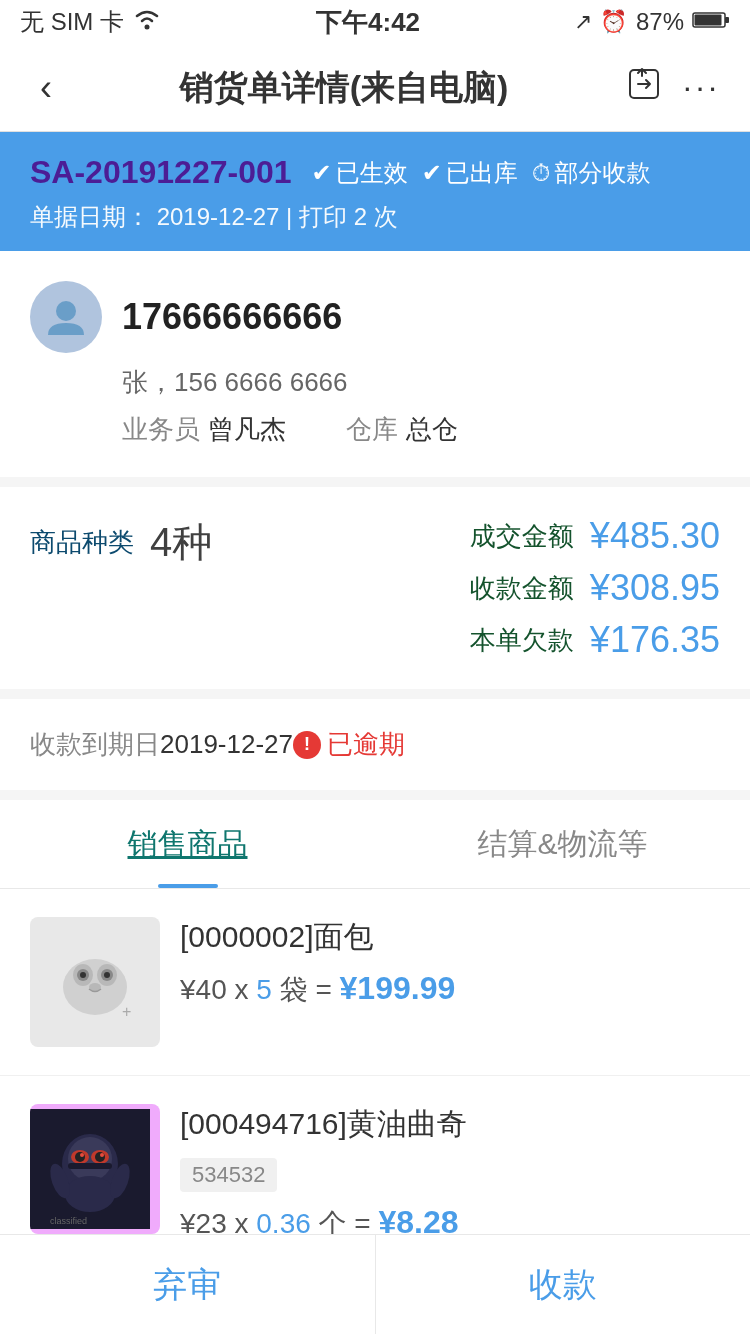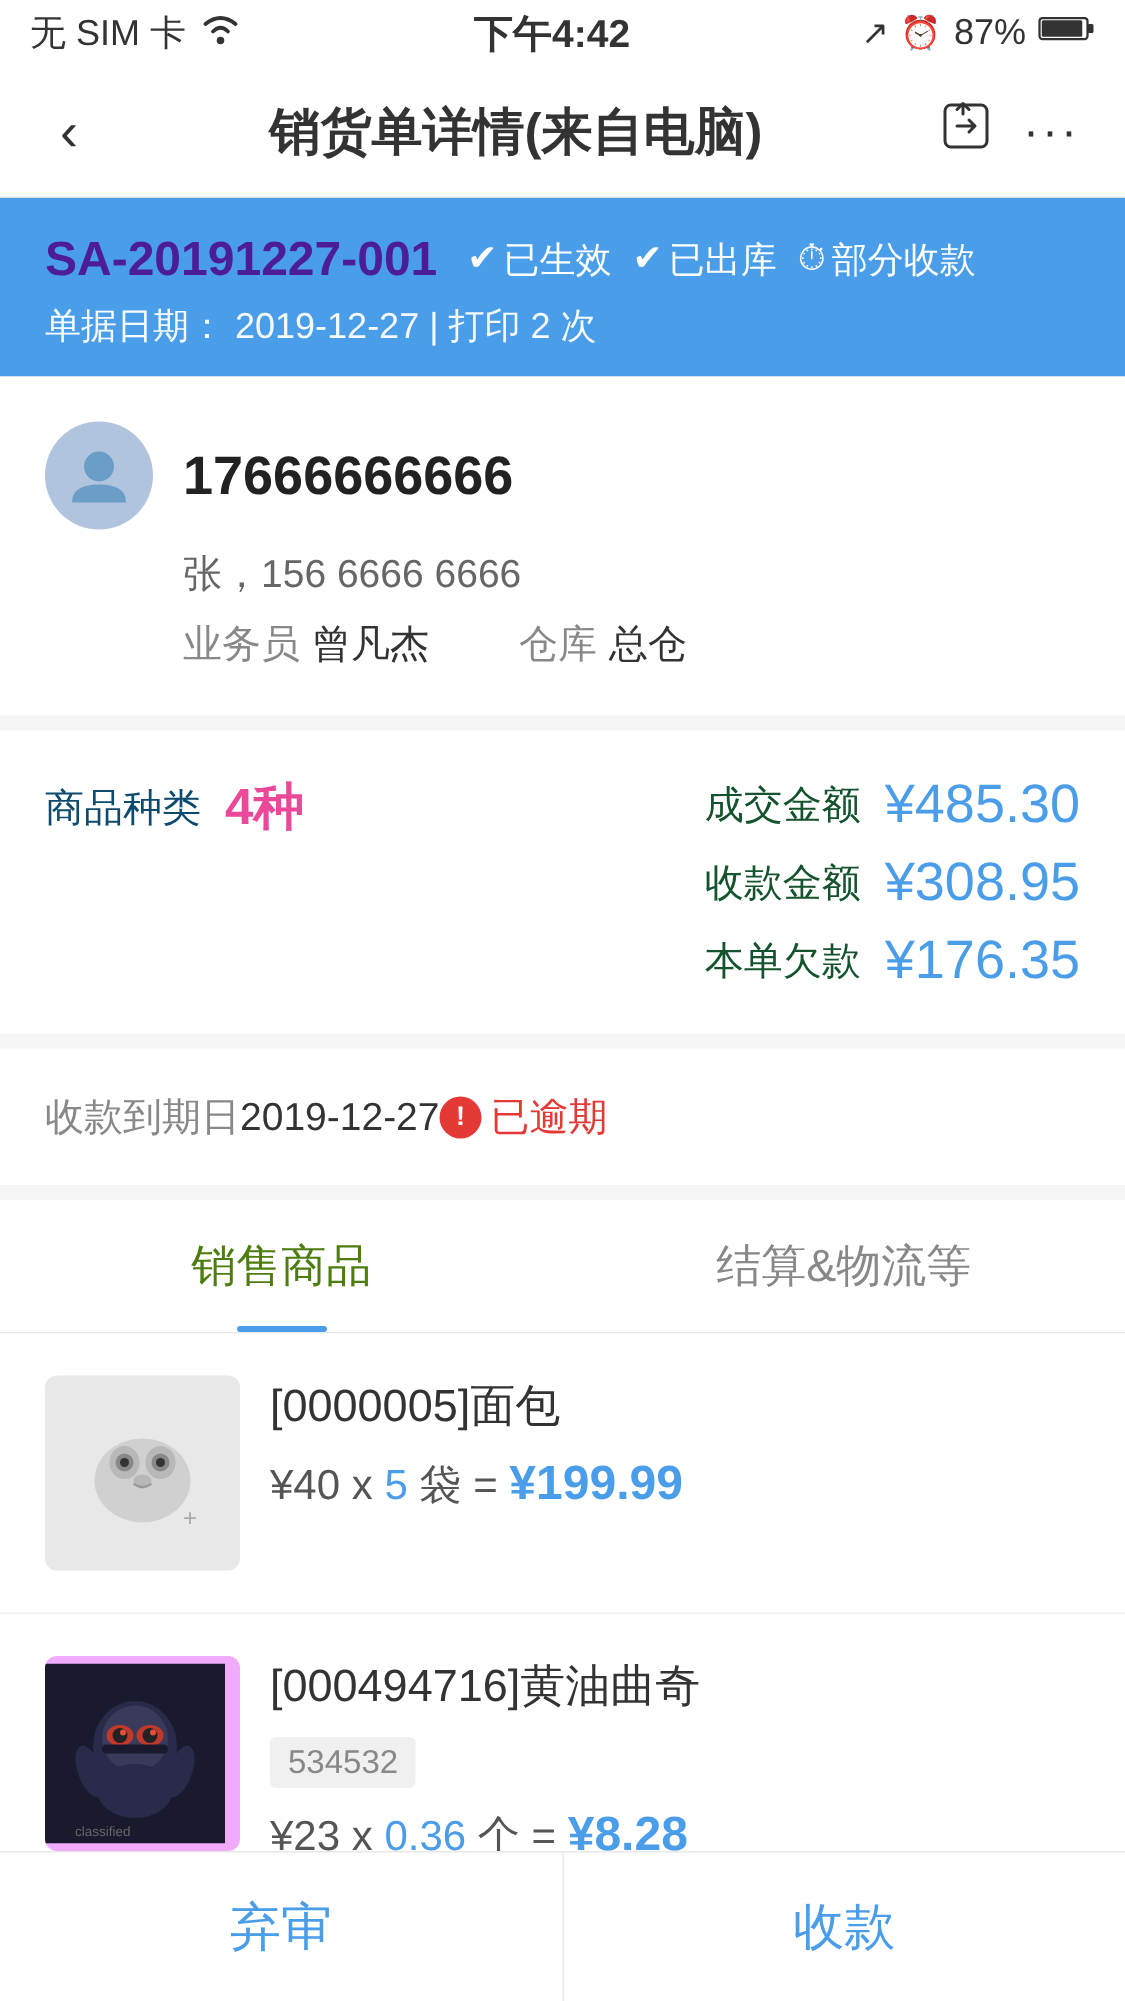--- a/index.html
+++ b/index.html
@@ -152,21 +152,21 @@
       display: flex;
       justify-content: space-between;
       align-items: flex-start;
     }
     .stats-left {
       display: flex;
       flex-direction: column;
       gap: 6px;
     }
     .stats-kind-label { font-size: 26px; color: #0c4a6e; }
-    .stats-kind-value { font-size: 34px; color: #ec4899; font-weight: 700; }
+    .stats-kind-value { font-size: 40px; color: #404040; font-weight: 400; }
     .stats-kind-row { display: flex; align-items: center; gap: 16px; }
     .stats-right {
       display: flex;
       flex-direction: column;
       gap: 10px;
       align-items: flex-end;
     }
     .stats-row {
       display: flex;
       align-items: center;
@@ -224,21 +224,21 @@
       flex: 1;
       display: flex;
       flex-direction: column;
       align-items: center;
       justify-content: center;
       font-size: 30px;
       cursor: pointer;
       position: relative;
       gap: 4px;
     }
-    .tab-item.active { color: #4d7c0f; }
+    .tab-item.active { color: #0f766e; text-decoration: underline; }
     .tab-item.inactive { color: #888; }
     .tab-underline {
       position: absolute;
       bottom: 0;
       width: 60px;
       height: 4px;
       background: #4a9de8;
       border-radius: 2px;
     }
 
@@ -492,21 +492,21 @@
         <circle cx="33" cy="38" r="3" fill="#333"></circle>
         <circle cx="57" cy="38" r="3" fill="#333"></circle>
         <ellipse cx="45" cy="50" rx="6" ry="4" fill="#b8b8b8"></ellipse>
         <path d="M39 52 Q45 57 51 52" stroke="#999" stroke-width="1.5" fill="none"></path>
 
         <text x="72" y="80" font-size="16" fill="#aaa">+</text>
       </svg>
     </div>
     <div class="product-info">
       <div class="product-name">
-        <span>[0000005]</span><span>面包</span>
+        <span>[0000002]</span><span>面包</span>
       </div>
       <div class="product-price-row">
         <span>¥40</span>
         <span> x </span>
         <span class="price-qty">5</span>
         <span>袋</span>
         <span> = </span>
         <span class="price-total">¥199.99</span>
       </div>
     </div>

